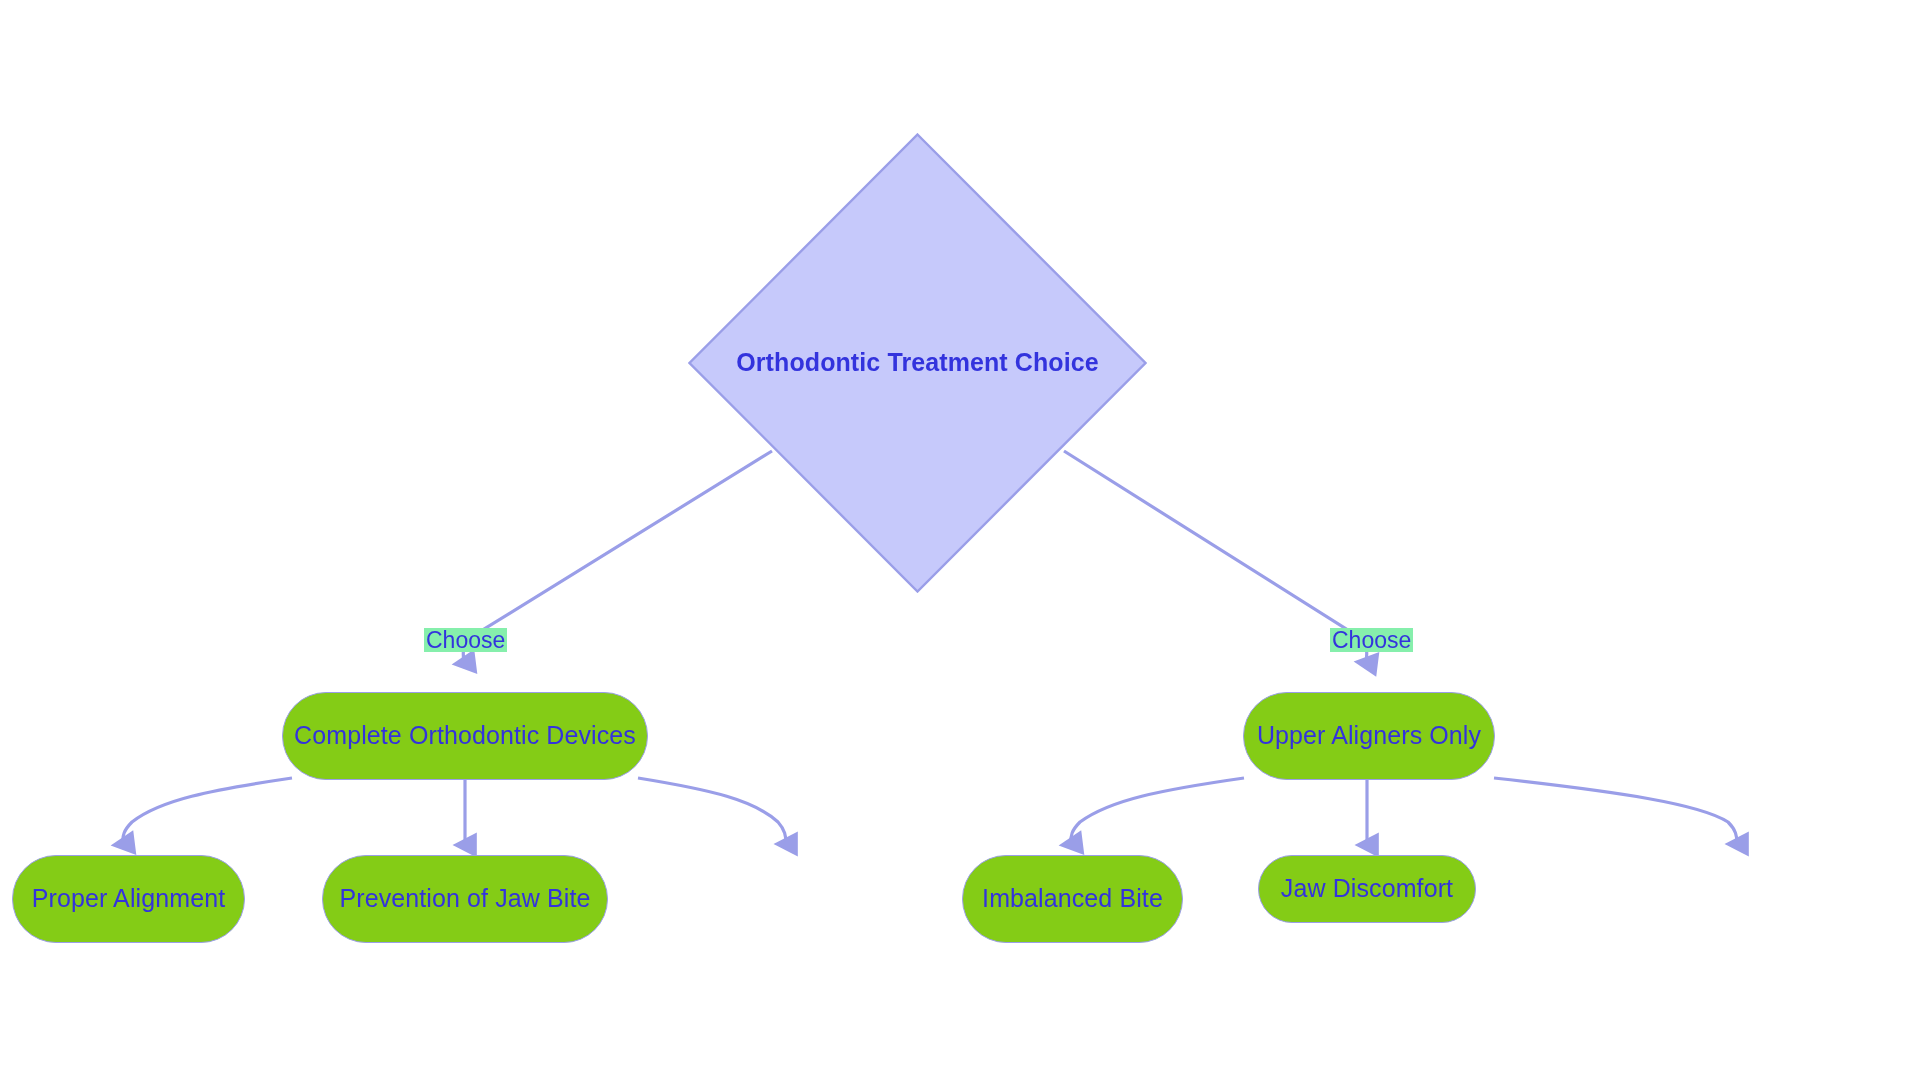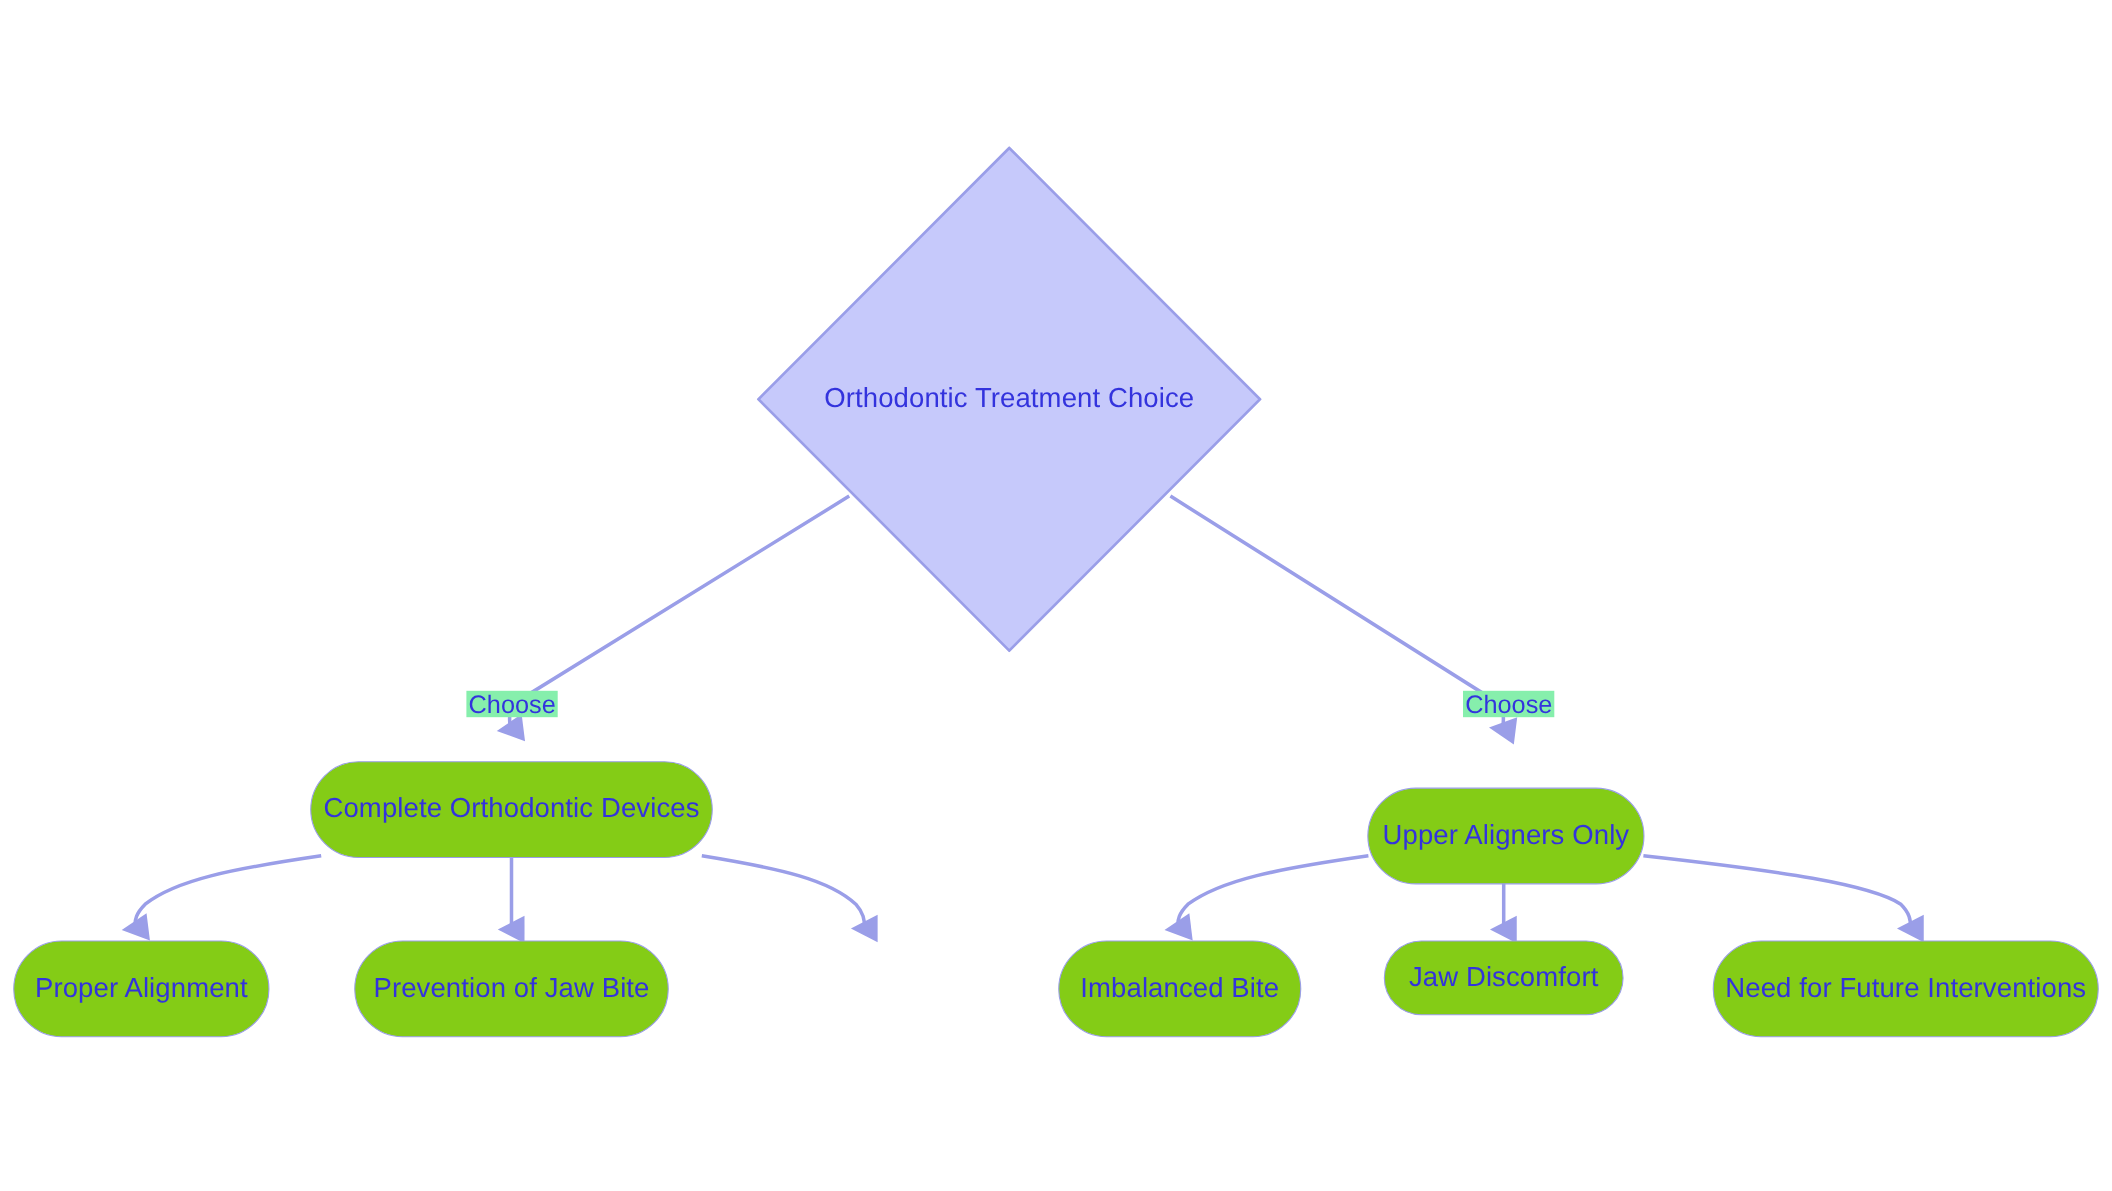--- a/index.html
+++ b/index.html
@@ -45,20 +45,21 @@
   .diamond-shape {
     position: absolute;
     left: 0;
     top: 0;
     width: 100%;
     height: 100%;
   }
   .node-decision .node-label {
     position: relative;
     z-index: 2;
+    font-weight: bold;
   }
   .node-rounded {
     border-radius: 999px;
   }
   .node-label {
     font-size: 25px;
     letter-spacing: 0.1px;
     line-height: 1.1;
     white-space: nowrap;
     color: #3333dd;
@@ -113,38 +114,35 @@
   </div>
 
   <div class="edge-label" style="left:424px; top:628px;">Choose</div>
 
   <div class="edge-label" style="left:1330px; top:628px;">Choose</div>
 
   <div class="node node-rounded" style="left:282px; top:692px; width:366px; height:88px;">
     <span class="node-label">Complete Orthodontic Devices</span>
   </div>
 
-  <div class="node node-rounded" style="left:1243px; top:692px; width:252px; height:88px;margin-top:24px;">
+  <div class="node node-rounded" style="left:1243px; top:692px; width:252px; height:88px;">
     <span class="node-label">Upper Aligners Only</span>
   </div>
 
   <div class="node node-rounded" style="left:12px; top:855px; width:233px; height:88px;">
     <span class="node-label">Proper Alignment</span>
   </div>
 
   <div class="node node-rounded" style="left:322px; top:855px; width:286px; height:88px;">
     <span class="node-label">Prevention of Jaw Bite</span>
   </div>
 
 
   <div class="node node-rounded" style="left:962px; top:855px; width:221px; height:88px;">
     <span class="node-label">Imbalanced Bite</span>
   </div>
 
   <div class="node node-rounded" style="left:1258px; top:855px; width:218px; height:68px;">
     <span class="node-label">Jaw Discomfort</span>
   </div>
 
-  <div class="node node-rounded" style="left:1557px; top:855px; width:351px; height:88px;">
-    <span class="node-label">Need for Future Interventions</span>
-  </div>
 
 </div>
 
 </body></html>

